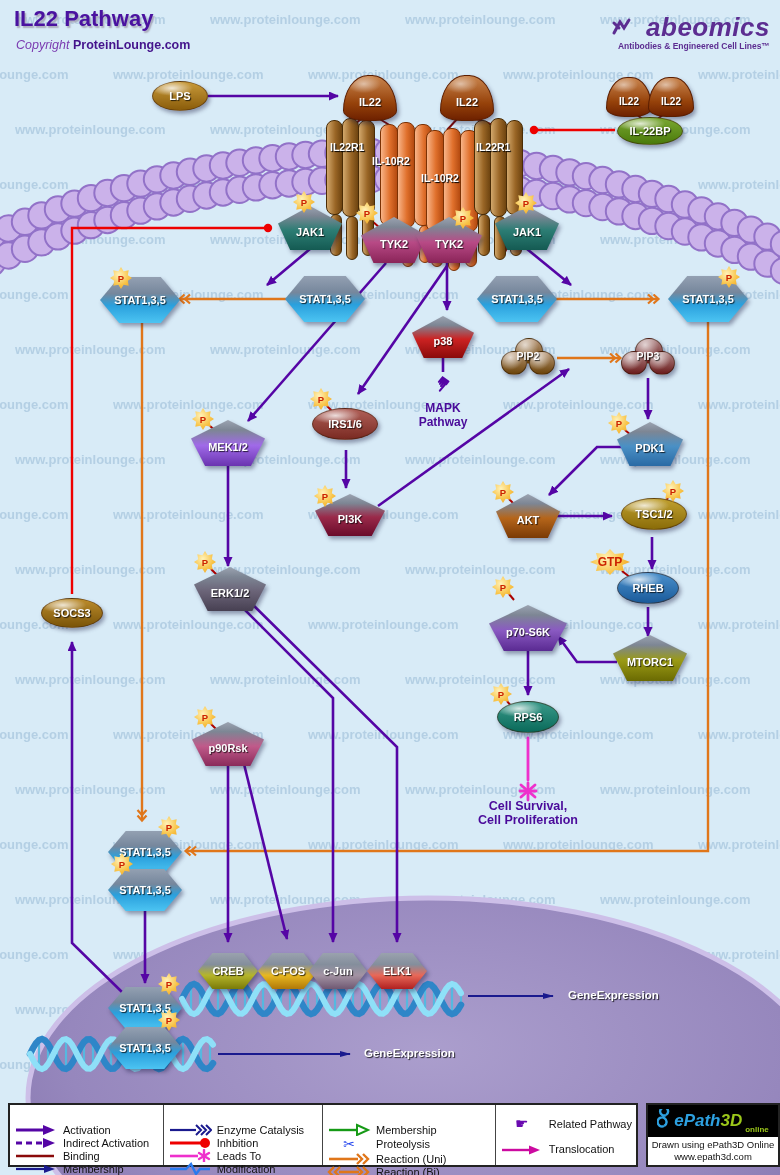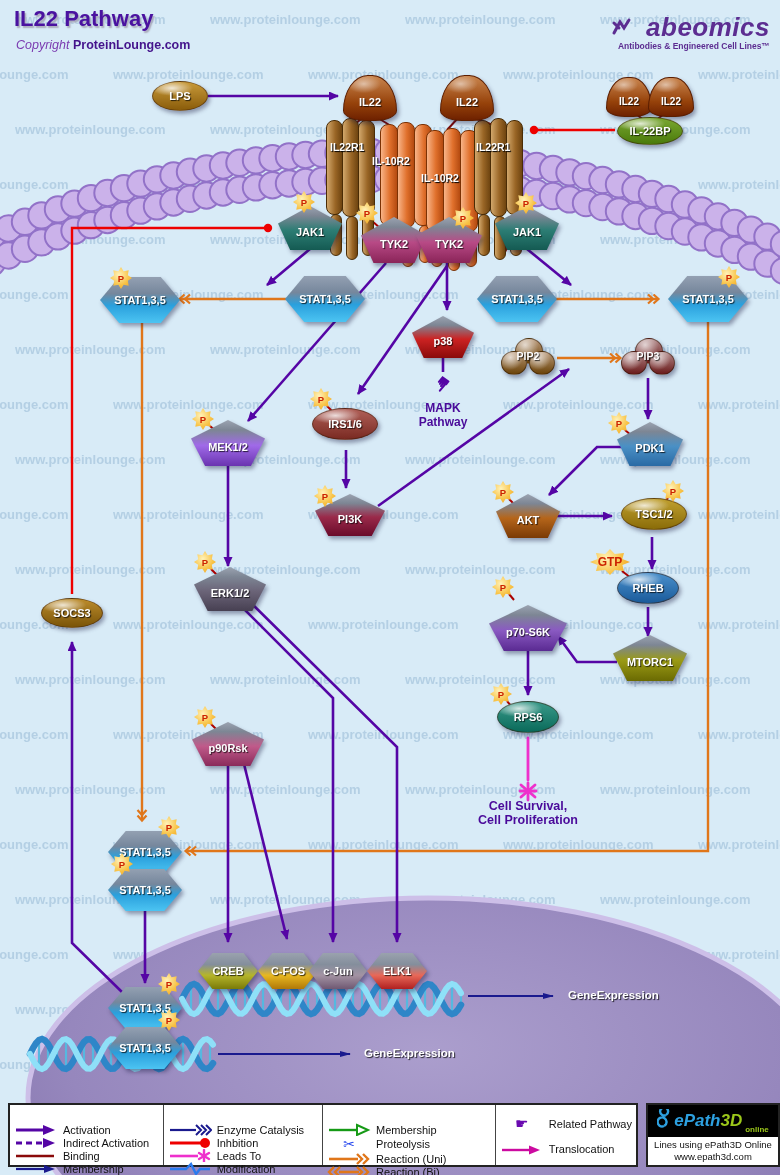--- a/index.html
+++ b/index.html
@@ -764,21 +764,21 @@
     <div id="epblack">
       <svg width="14" height="24">
         <path d="M9,6 a4,4 0 1 0 -0.2,0.1 M7,17 a4.5,4.5 0 1 1 0.2,-0.1" stroke="#2da0e0" stroke-width="2.4" fill="none"></path>
       </svg>
       <div>
         <span class="epname epblue">ePath</span><span class="epname epgreen">3D</span>
       </div>
       <span class="eponline">online</span>
     </div>
     <div id="epwhite">
-      <div>Lines using ePath3D Online</div>
+      <div>Drawn using ePath3D Online</div>
       <div>www.epath3d.com</div>
     </div>
   </div>
 
 <div class="chain r1" style="left: 326px; top: 120px; width: 15px; height: 93px;"></div>
     <div class="chain r1" style="left: 342px; top: 118px; width: 15px; height: 97px;"></div>
     <div class="chain r1" style="left: 358px; top: 120px; width: 15px; height: 93px;"></div>
     <div class="chain r1" style="left: 330px; top: 214px; width: 10px; height: 40px;"></div>
     <div class="chain r1" style="left: 346px; top: 216px; width: 10px; height: 42px;"></div>
     <div class="chain r1" style="left: 362px; top: 214px; width: 10px; height: 40px;"></div>

